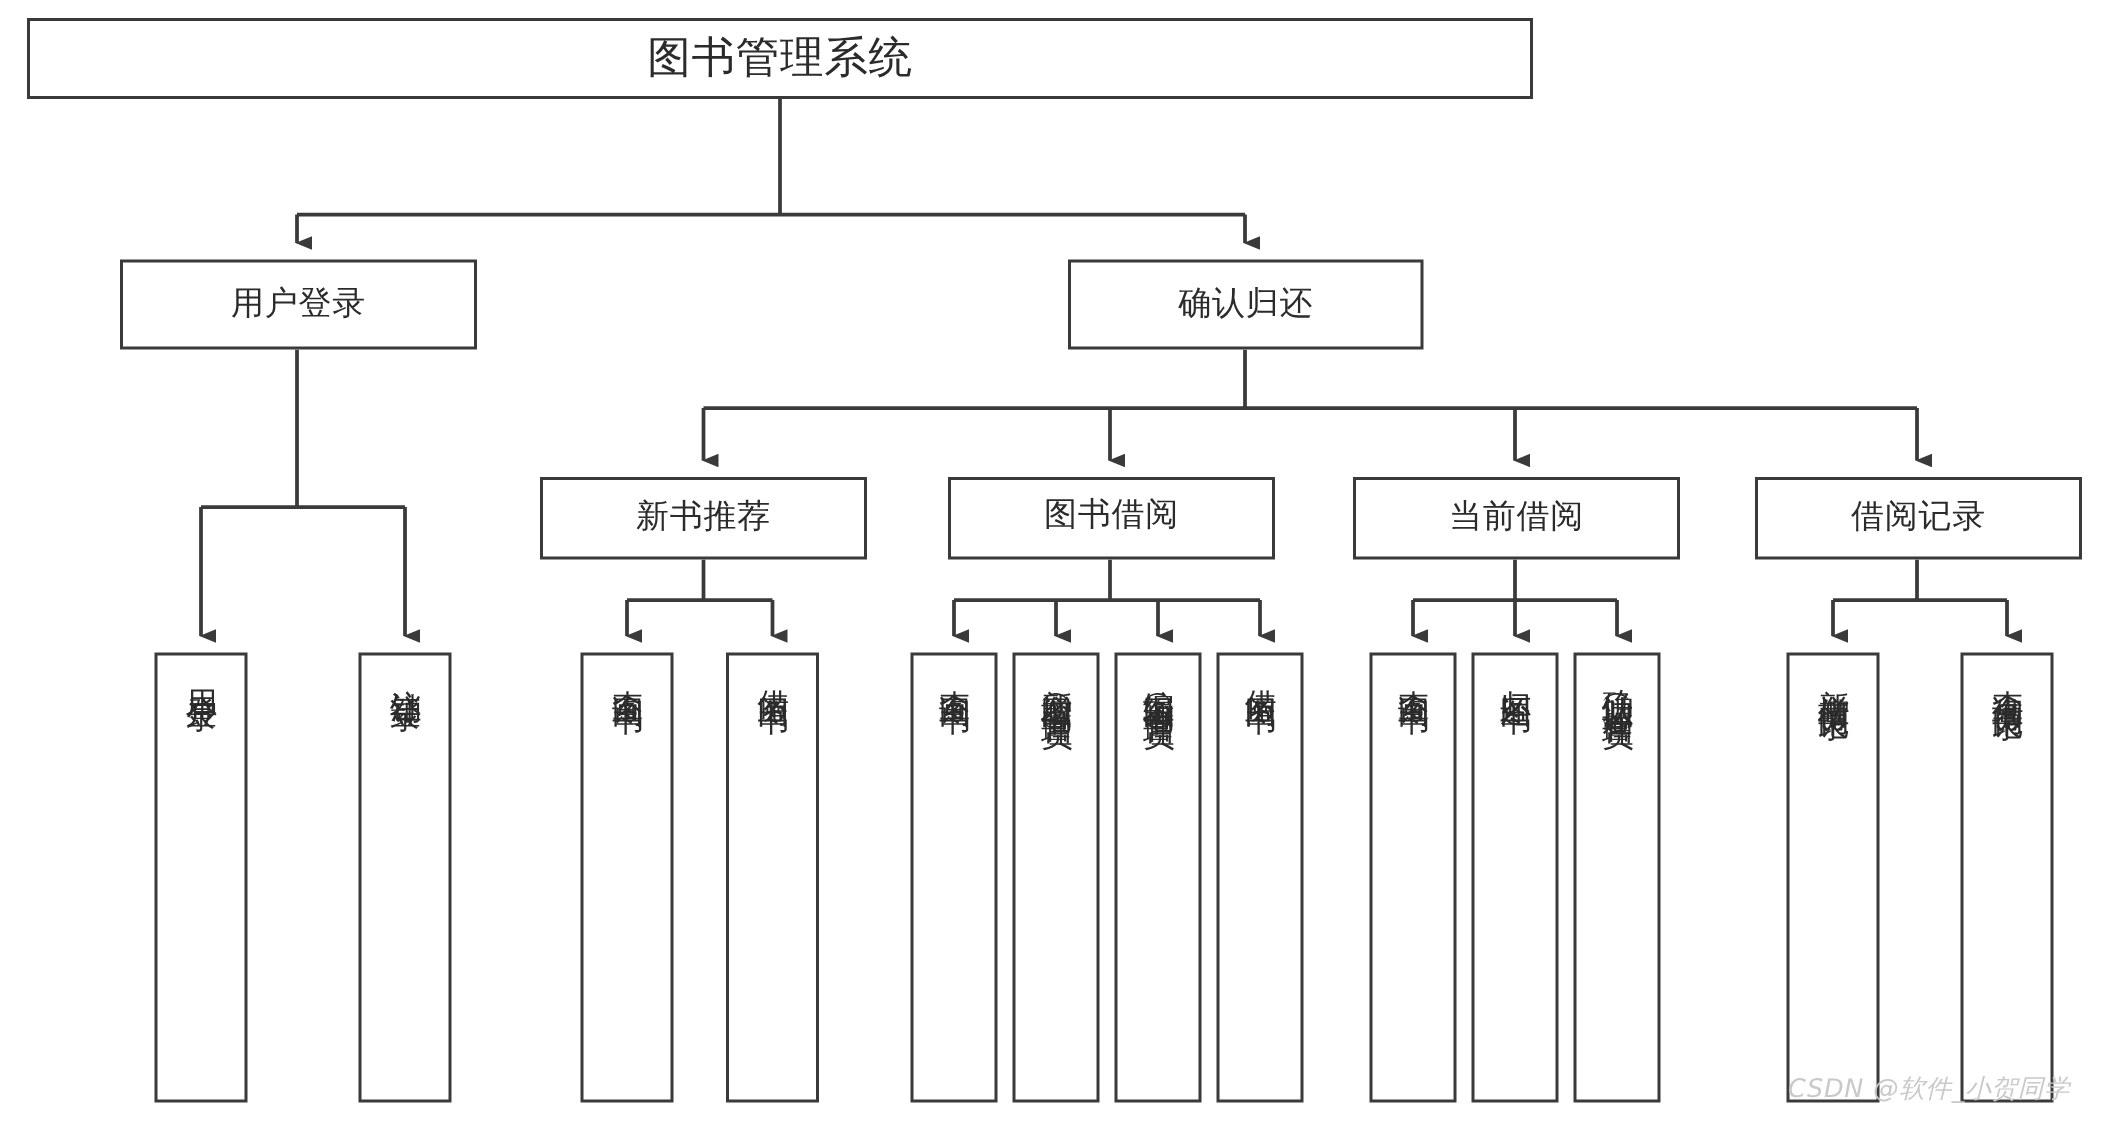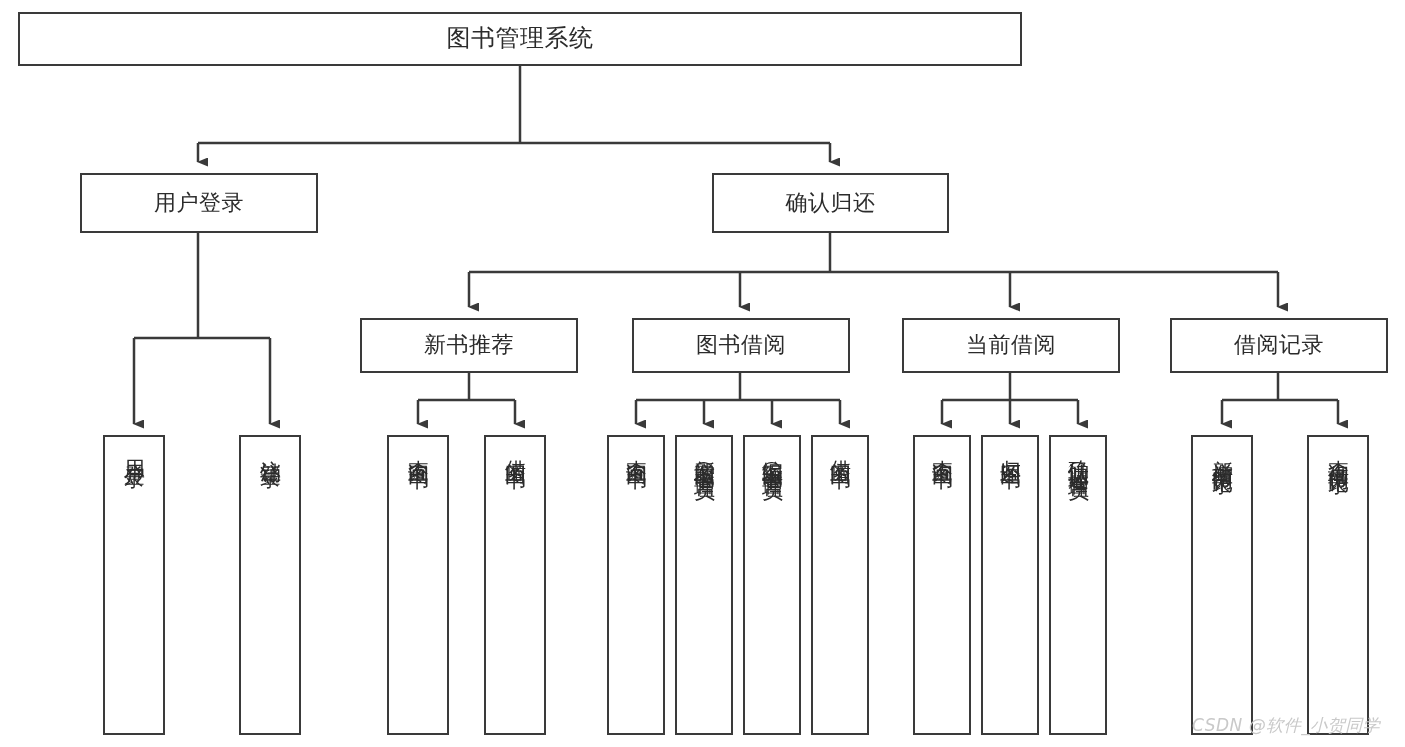--- a/index.html
+++ b/index.html
@@ -42,21 +42,21 @@
     text-align: center;
     line-height: 1.22;
     letter-spacing: 0.5px;
     white-space: nowrap;
   }
   
   .node.horiz .label {
     font-size: 22px;
   }
   .node.root .label {
-    font-size: 24px;
+    font-size: 29px;
   }
   
   .node.vert {
     align-items: flex-start;
     justify-content: center;
     padding-top: 6px;
   }
   .node.vert .label {
     writing-mode: vertical-rl;
     text-orientation: upright;
@@ -143,21 +143,21 @@
   <div class="node horiz" style="left:80px; top:173px; width:238px; height:60px;">
     <span class="label">用户登录</span>
   </div>
   <div class="node horiz" style="left:712px; top:173px; width:237px; height:60px;">
     <span class="label">确认归还</span>
   </div>
 
   <div class="node horiz" style="left:360px; top:318px; width:218px; height:55px;">
     <span class="label">新书推荐</span>
   </div>
-  <div class="node horiz" style="left:632px; top:318px; width:218px; height:55px;">
+  <div class="node horiz" style="left:632px; top:318px; width:218px; height:55px;font-family:Liberation Mono, monospace;">
     <span class="label">图书借阅</span>
   </div>
   <div class="node horiz" style="left:1170px; top:318px; width:218px; height:55px;">
     <span class="label">借阅记录</span>
   </div>
   <div class="node horiz" style="left:902px; top:318px; width:218px; height:55px;">
     <span class="label">当前借阅</span>
   </div>
 
   <div class="node vert" style="left:103px; top:435px; width:62px; height:300px;">

